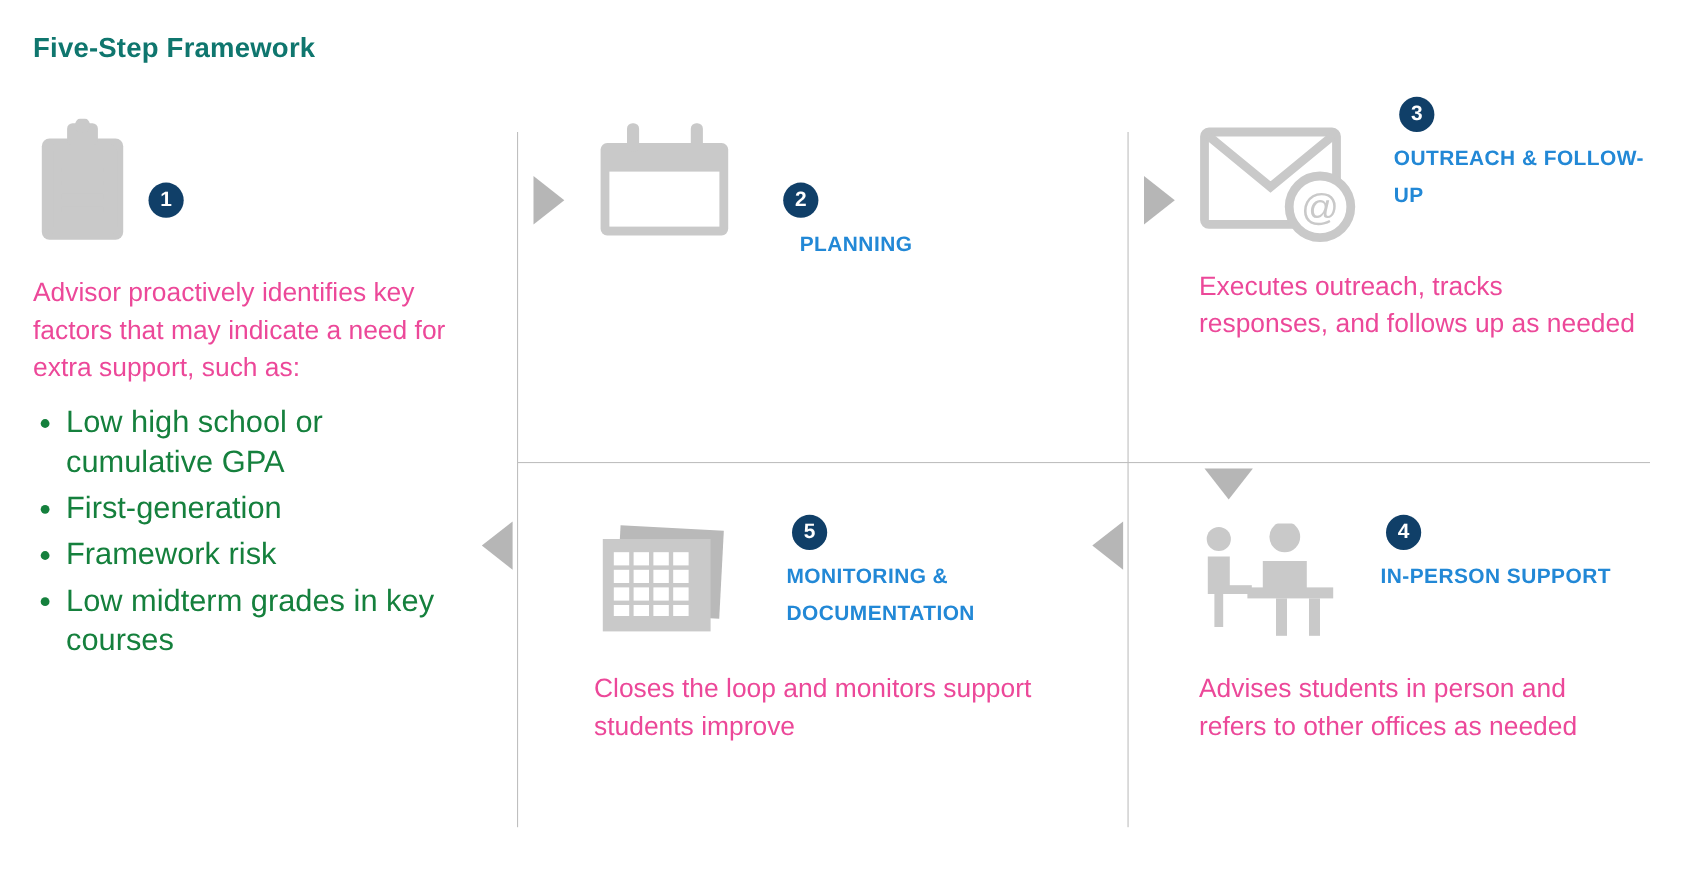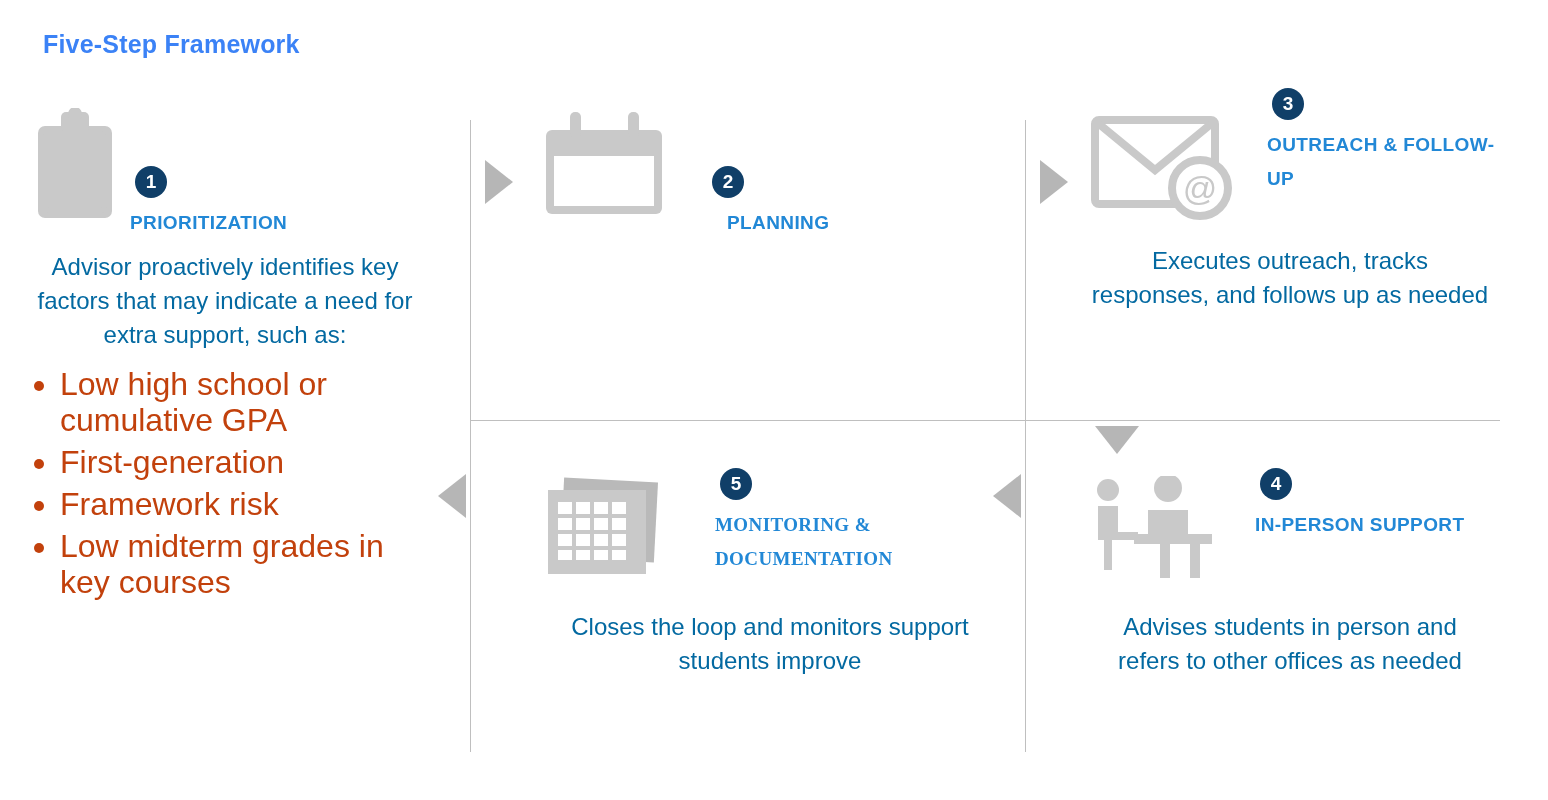--- a/index.html
+++ b/index.html
@@ -11,25 +11,25 @@
     width: 1548px;
     height: 800px;
     font-family: "Liberation Sans", sans-serif;
     color: #3c3c3c;
     position: relative;
     overflow: hidden;
   }
 
   .page-title {
     position: absolute;
-    left: 43px;
+    left: 30px;
     top: 30px;
     font-size: 25px;
     font-weight: bold;
-    color: #3b82f6;
+    color: #0f766e;
     letter-spacing: 0.2px;
   }
 
   .grid {
     position: absolute;
     left: 30px;
     top: 108px;
     width: 1470px;
     height: 650px;
   }
@@ -90,30 +90,29 @@
     font-size: 19px;
     font-weight: bold;
     color: #2288d6;
     letter-spacing: 0.4px;
     line-height: 34px;
   }
 
   .body-text {
     font-size: 24px;
     line-height: 34px;
-    color: #0369a1;
-    text-align: center;
+    color: #ec4899;
   }
 
   ul.bullets {
     margin: 14px 0 0 0;
     padding-left: 30px;
-    font-size: 32px;
+    font-size: 28px;
     line-height: 36px;
-    color: #c2410c;
+    color: #15803d;
   }
   ul.bullets li {
     margin-bottom: 6px;
   }
 
   
   .arrow {
     position: absolute;
     width: 0;
     height: 0;
@@ -163,21 +162,20 @@
           <rect class="gray" x="16" y="26" width="58" height="76" rx="3" fill="none" stroke="#c9c9c9" stroke-width="5"></rect>
           <rect class="gray" x="31" y="4" width="28" height="20" rx="5"></rect>
           <circle class="gray" cx="45" cy="6" r="7"></circle>
           <rect class="gray" x="26" y="44" width="38" height="5"></rect>
           <rect class="gray" x="26" y="56" width="38" height="5"></rect>
           <rect class="gray" x="26" y="68" width="38" height="5"></rect>
           <rect class="gray" x="26" y="80" width="38" height="5"></rect>
         </svg>
       </div>
       <div class="badge" style="left:105px; top:58px;">1</div>
-      <div class="step-title" style="left:100px; top:98px;">PRIORITIZATION</div>
     </div>
     <div class="body-text" style="margin-top:14px; width:390px;">Advisor proactively identifies key factors that may indicate a need for extra support, such as:</div>
     <ul class="bullets">
       <li>Low high school or cumulative GPA</li>
       <li>First-generation</li>
       <li>Framework risk</li>
       <li>Low midterm grades in key courses</li>
     </ul>
   </div>
 
@@ -232,21 +230,21 @@
             <rect x="54" y="58" width="14" height="12"></rect>
             <rect x="72" y="58" width="14" height="12"></rect>
             <rect x="18" y="74" width="14" height="10"></rect>
             <rect x="36" y="74" width="14" height="10"></rect>
             <rect x="54" y="74" width="14" height="10"></rect>
             <rect x="72" y="74" width="14" height="10"></rect>
           </g>
         </svg>
       </div>
       <div class="badge" style="left:180px; top:0px;">5</div>
-      <div class="step-title" style="left:175px; top:40px; width:300px;font-family:Liberation Serif, serif;">MONITORING &amp; DOCUMENTATION</div>
+      <div class="step-title" style="left:175px; top:40px; width:300px;">MONITORING &amp; DOCUMENTATION</div>
     </div>
     <div class="body-text" style="margin-top:2px; width:460px;">Closes the loop and monitors support students improve</div>
   </div>
 
   <div class="cell" style="left:1060px; top:360px; width:410px;">
     <div class="cell-head" style="height:140px;">
       <div class="icon-box" style="top:8px; width:150px;">
         <svg width="150" height="112" viewBox="0 0 150 112">
           <circle class="gray" cx="18" cy="14" r="11"></circle>
           <path class="gray" d="M8 30 h20 v34 h-6 v30 h-8 V64 h-6 z"></path>

